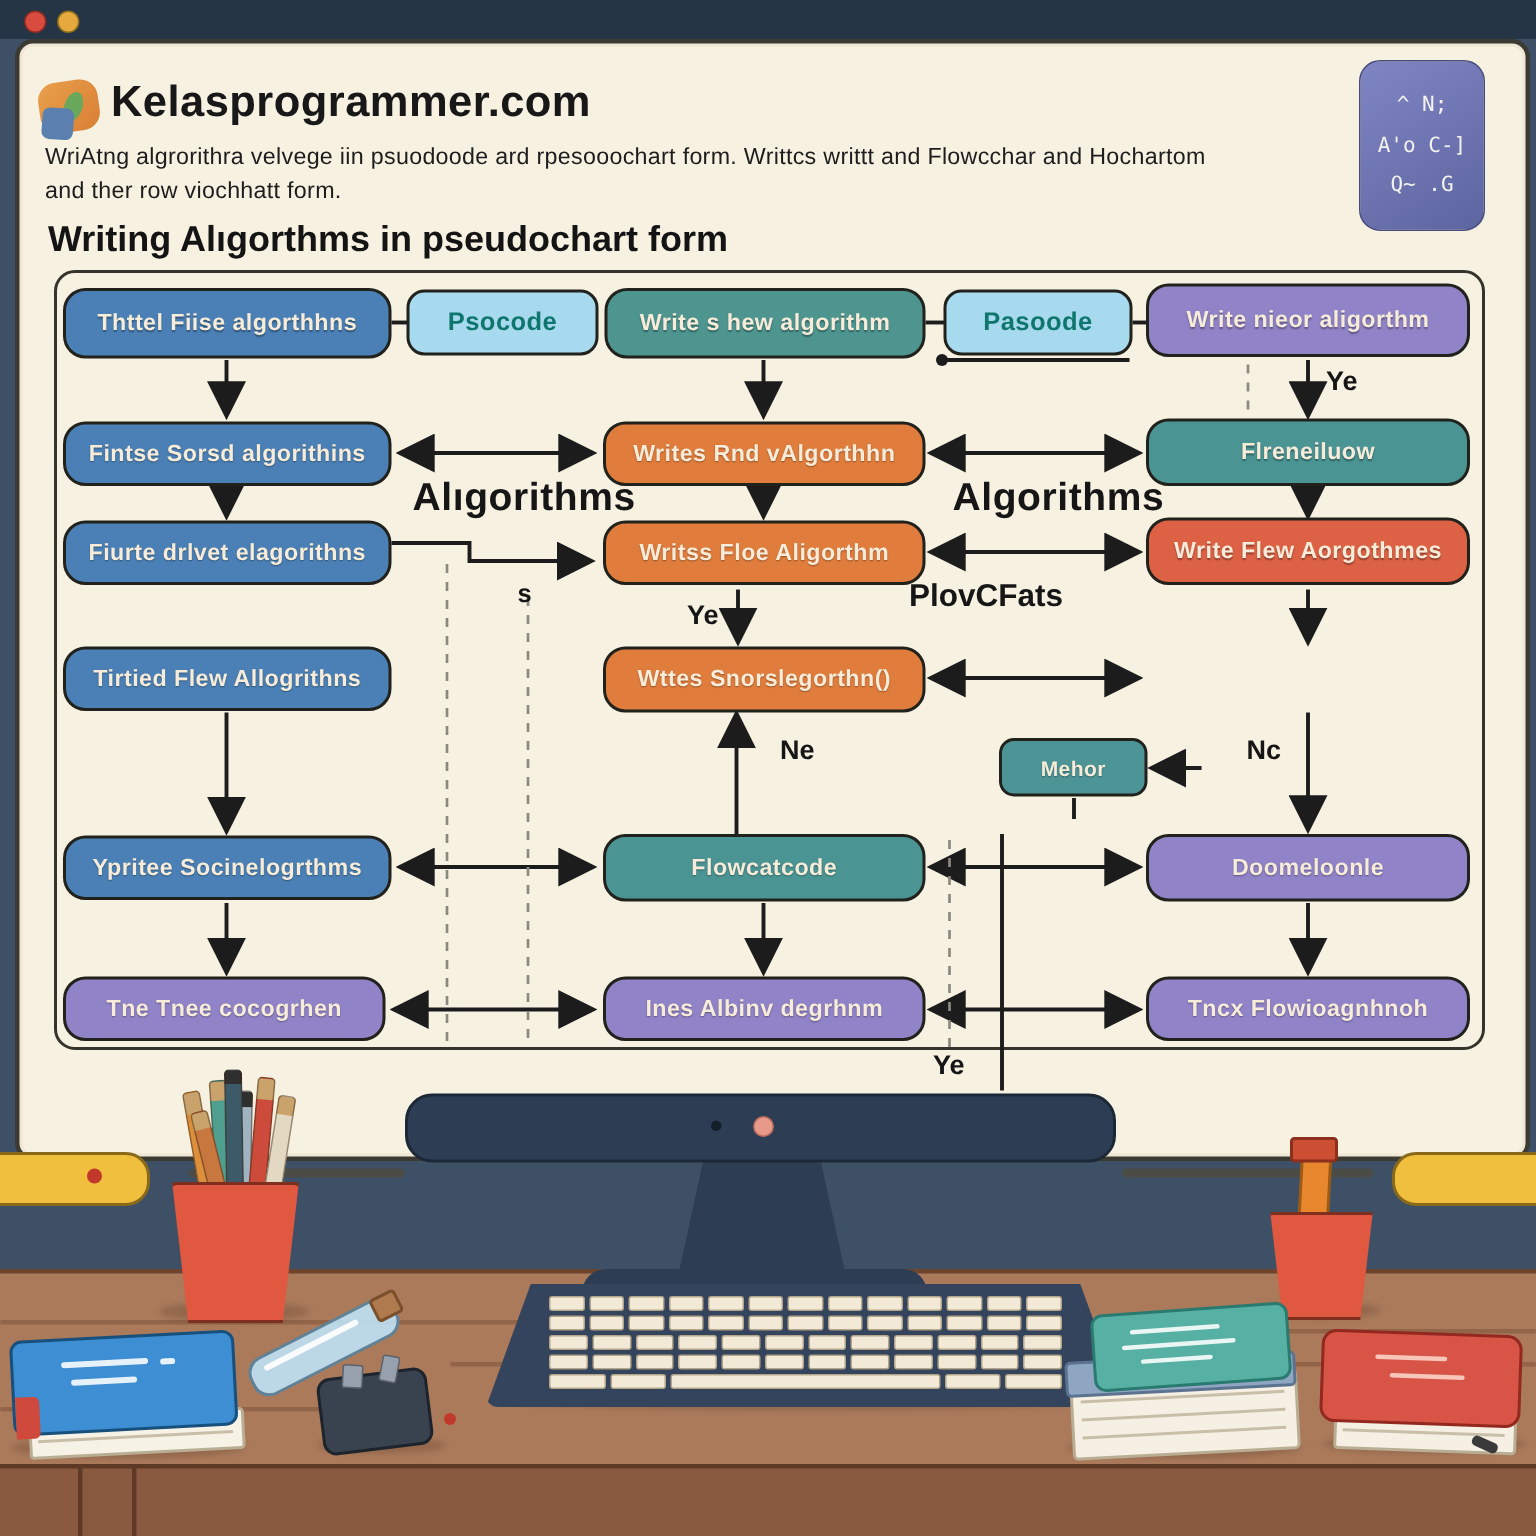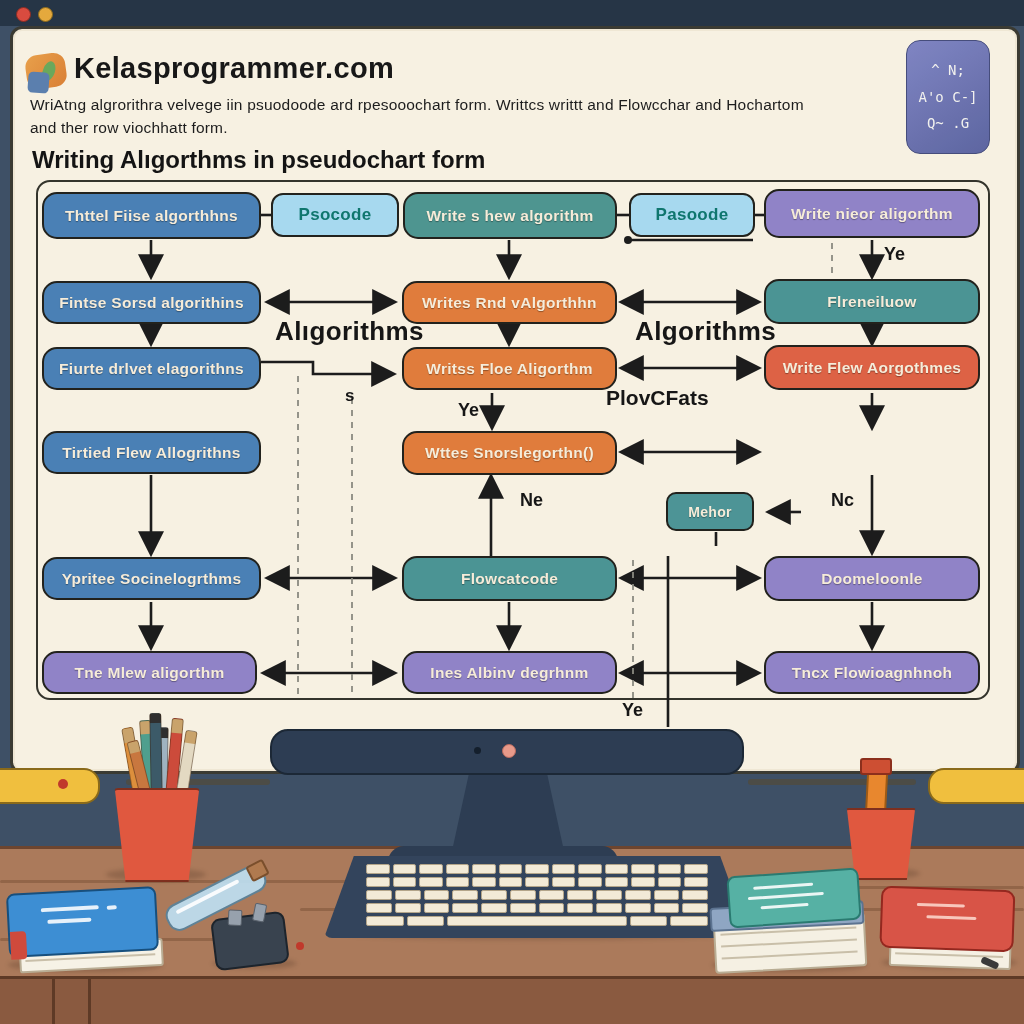--- a/index.html
+++ b/index.html
@@ -151,25 +151,25 @@
   <div class="node c-lblue" style="left:629px;top:193px;width:126px;height:44px">Pasoode</div>
   <div class="node c-purple" style="left:764px;top:189px;width:216px;height:49px">Write nieor aligorthm</div>
   <div class="node c-blue" style="left:42px;top:281px;width:219px;height:43px">Fintse Sorsd algorithins</div>
   <div class="node c-orange" style="left:402px;top:281px;width:215px;height:43px">Writes Rnd vAlgorthhn</div>
   <div class="node c-teal" style="left:764px;top:279px;width:216px;height:45px">Flreneiluow</div>
   <div class="node c-blue" style="left:42px;top:347px;width:219px;height:43px">Fiurte drlvet elagorithns</div>
   <div class="node c-redor" style="left:764px;top:345px;width:216px;height:45px">Write Flew Aorgothmes</div>
   <div class="node c-orange" style="left:402px;top:347px;width:215px;height:43px">Writss Floe Aligorthm</div>
   <div class="node c-blue" style="left:42px;top:431px;width:219px;height:43px">Tirtied Flew Allogrithns</div>
   <div class="node c-orange" style="left:402px;top:431px;width:215px;height:44px">Wttes Snorslegorthn()</div>
-  <div class="node c-small" style="left:666px;top:492px;width:88px;height:39px">Mehor</div>
+  <div class="node c-small" style="left:666px;top:492px;width:99px;height:39px">Mehor</div>
   <div class="node c-blue" style="left:42px;top:557px;width:219px;height:43px">Ypritee Socinelogrthms</div>
   <div class="node c-teal" style="left:402px;top:556px;width:215px;height:45px">Flowcatcode</div>
   <div class="node c-purple" style="left:764px;top:556px;width:216px;height:45px">Doomeloonle</div>
-  <div class="node c-purple" style="left:42px;top:651px;width:215px;height:43px">Tne Mlew aligorthm</div>
+  <div class="node c-purple" style="left:42px;top:651px;width:215px;height:43px">Tne Tnee cocogrhen</div>
   <div class="node c-purple" style="left:402px;top:651px;width:215px;height:43px">Ines Albinv degrhnm</div>
   <div class="node c-purple" style="left:764px;top:651px;width:216px;height:43px">Tncx Flowioagnhnoh</div>
 
   <div class="fl-label big-label" style="left:275px;top:316px">Alıgorithms</div>
   <div class="fl-label big-label" style="left:635px;top:316px">Algorithms</div>
   <div class="fl-label mid-label" style="left:606px;top:386px">PlovCFats</div>
   <div class="fl-label sm-label" style="left:884px;top:244px">Ye</div>
   <div class="fl-label sm-label" style="left:458px;top:400px">Ye</div>
   <div class="fl-label sm-label" style="left:622px;top:700px">Ye</div>
   <div class="fl-label sm-label" style="left:520px;top:490px">Ne</div>

